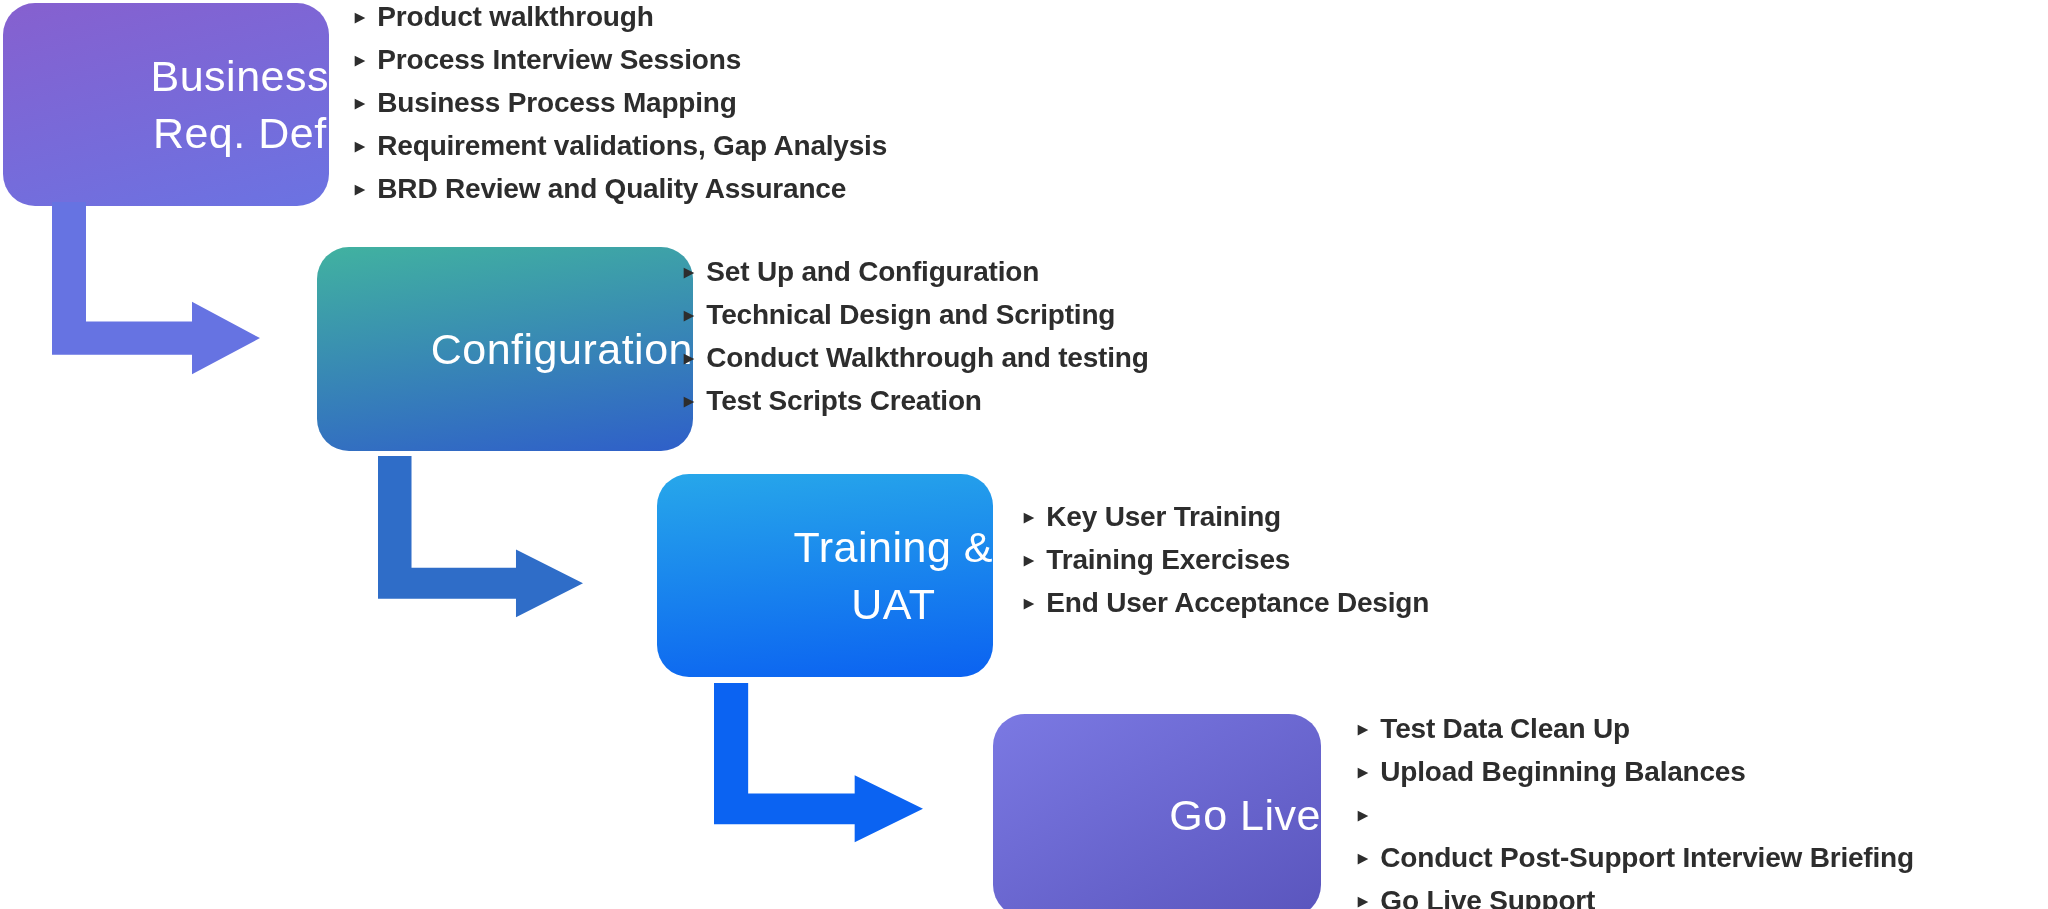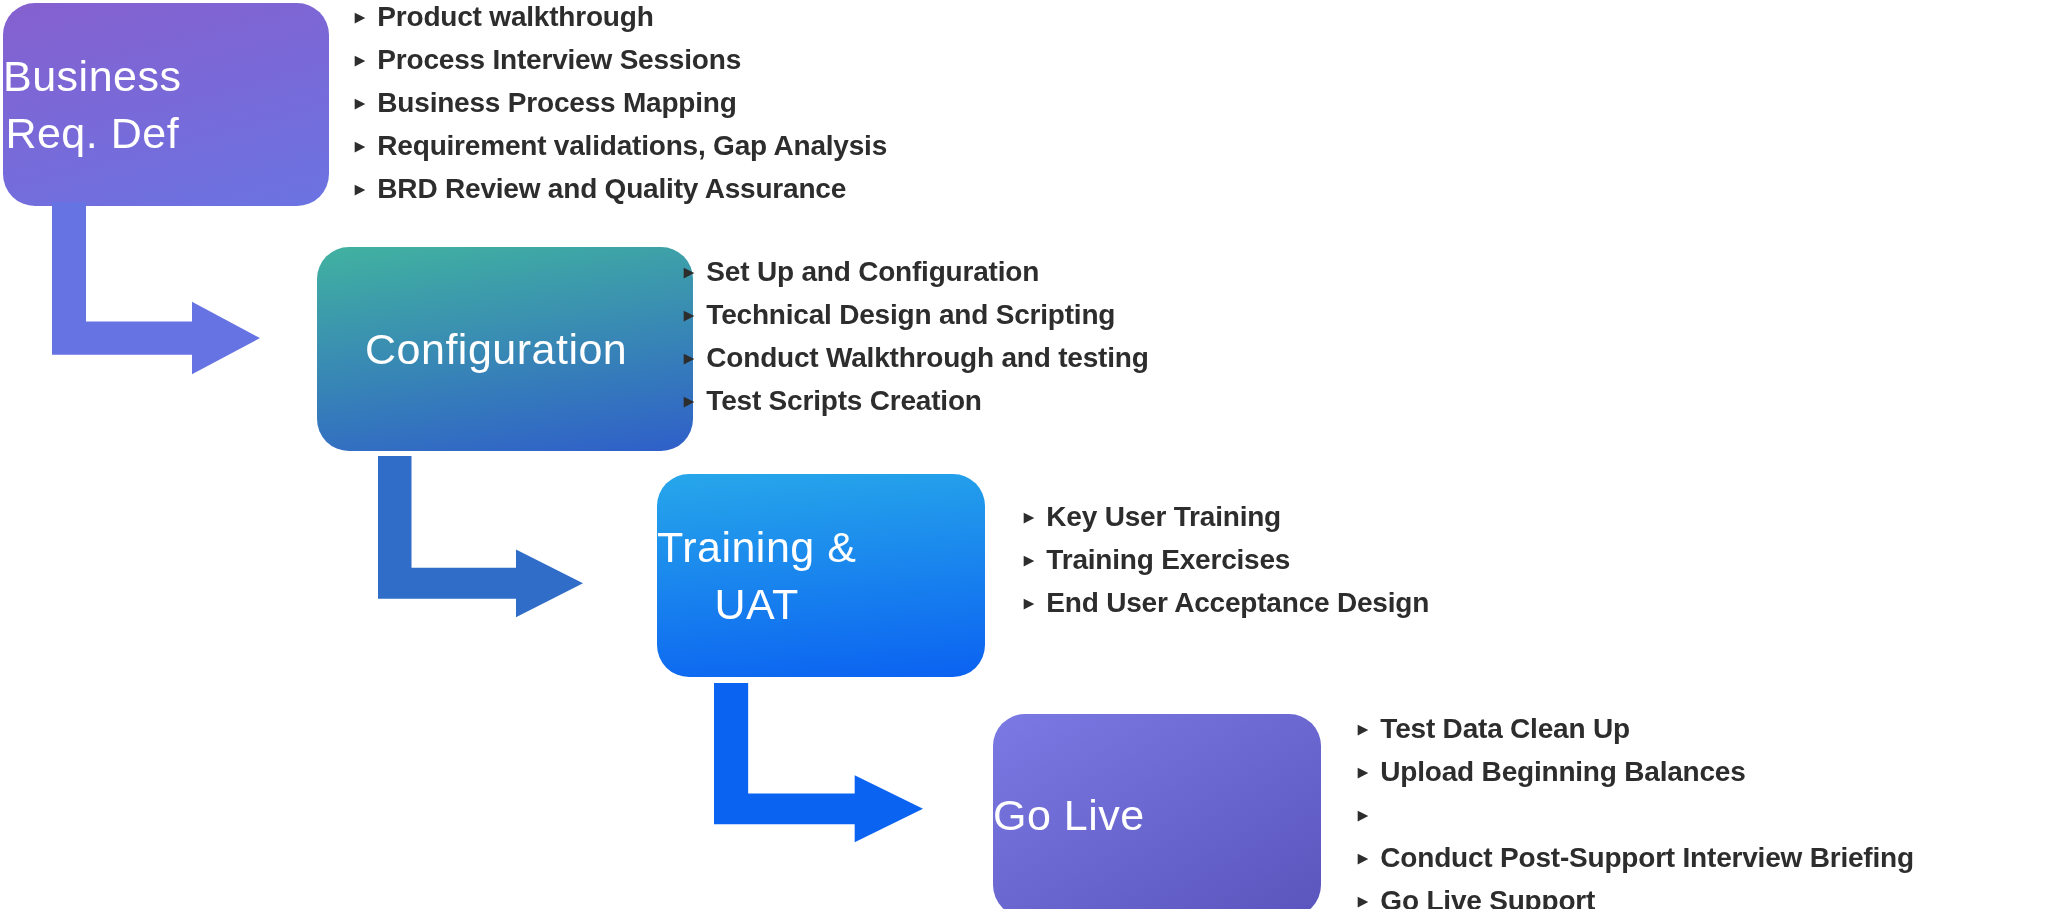--- a/index.html
+++ b/index.html
@@ -11,21 +11,21 @@
     overflow: hidden;
     font-family: "Liberation Sans", sans-serif;
   }
 
   
   .box {
     position: absolute;
     border-radius: 32px;
     display: flex;
     align-items: center;
-    justify-content: flex-start;
+    justify-content: flex-end;
   }
   .box-label {
     color: #ffffff;
     font-size: 43px;
     line-height: 57px;
     font-weight: 400;
     text-align: center;
     white-space: pre-line;
     letter-spacing: 0.5px;
   }
@@ -124,21 +124,21 @@
       </li>
     <li>
         <span class="marker">▸</span>
         <span>Test Scripts Creation</span>
       </li>
   </ul>
   <svg class="arrow arrow1" viewBox="0 0 208 190" preserveAspectRatio="none" xmlns="http://www.w3.org/2000/svg">
     <polygon points="0,0 34,0 34,122 140,122 140,102 208,139 140,176 140,156 0,156" fill="#2F6DC8"></polygon>
   </svg>
 
-  <div class="box box2" style="background: linear-gradient(175deg, rgb(39, 167, 234) 0%, rgb(11, 98, 241) 100%);">
+  <div class="box box2" style="background: linear-gradient(175deg, rgb(39, 167, 234) 0%, rgb(11, 98, 241) 100%); padding-left: 8px;">
     <div class="box-label">Training &amp;
 UAT</div>
   </div>
   <ul class="list list2" style="color: rgb(45, 45, 45);">
     <li>
         <span class="marker">▸</span>
         <span>Key User Training</span>
       </li>
     <li>
         <span class="marker">▸</span>

